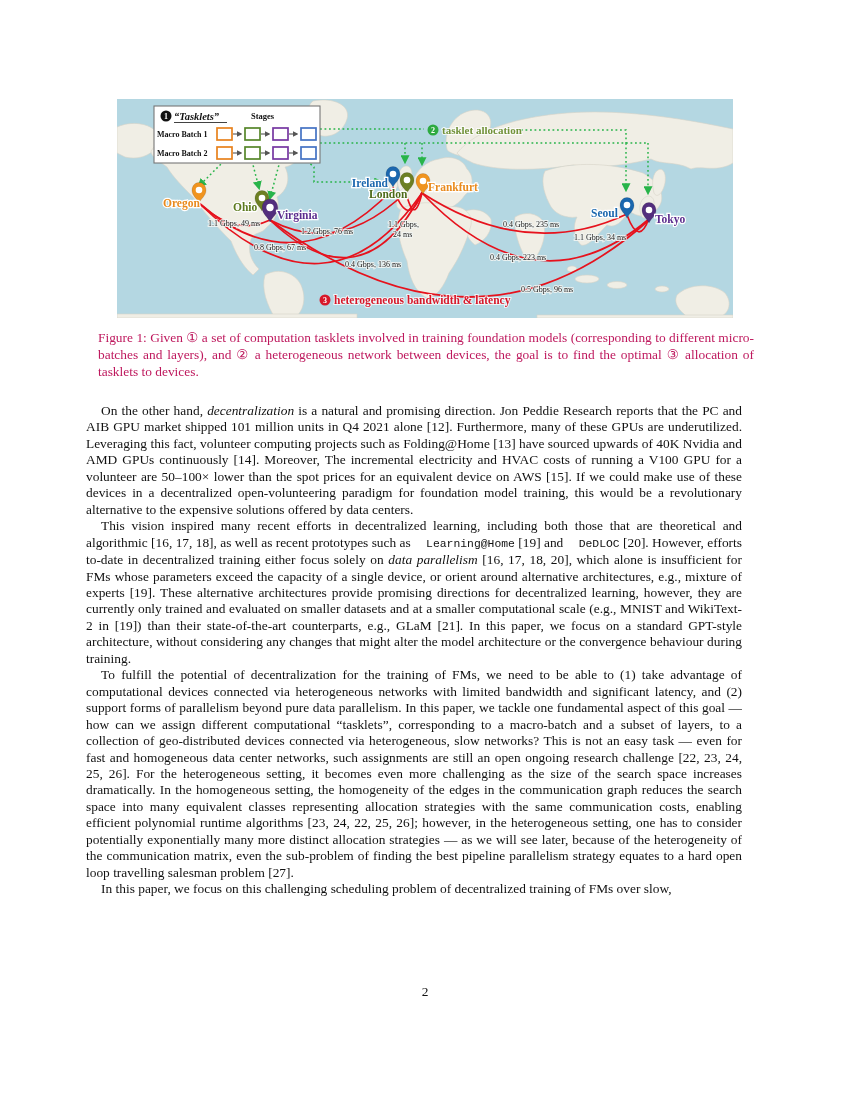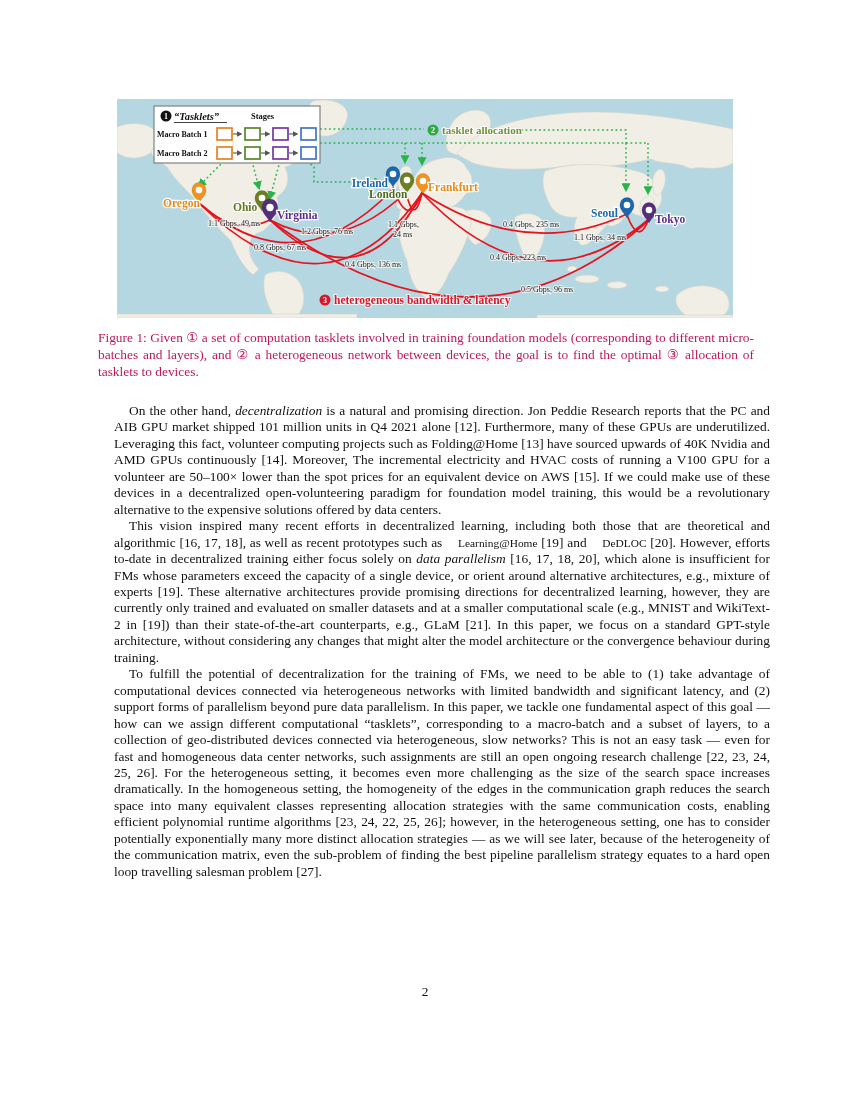--- a/index.html
+++ b/index.html
@@ -7,26 +7,26 @@
     position:relative; width:850px; height:1100px; margin:0 auto;
     background:#ffffff; overflow:hidden;
     font-family:"Liberation Serif", serif; color:#111;
   }
   .figure-wrap { position:absolute; left:117px; top:99px; width:616px; height:219px; }
   .caption {
     position:absolute; left:98px; top:329px; width:656px;
     font-size:13.4px; line-height:17px; text-align:justify; color:#be185d;
   }
   .body-text {
-    position:absolute; left:114px; top:403px; width:656px;
+    position:absolute; left:86px; top:403px; width:656px;
     font-size:13.4px; line-height:16.45px; text-align:justify; color:#111;
   }
   .body-text p { margin:0; text-indent:15px; }
   .body-text span.i { font-style:italic; }
-  .body-text span.m { font-family:Liberation Serif, serif; font-size:11.4px;margin-left:12px; }
+  .body-text span.m { font-family:Liberation Mono, monospace; font-size:11.4px;margin-left:12px; }
   .page-num { position:absolute; left:0; top:984px; width:100%; text-align:center; font-size:13.4px; }
 
   
   svg text { font-family:"Liberation Serif", serif; }
   .land { fill:#f0eee5; stroke:#d6d3c8; stroke-width:0.6; }
   .link { fill:none; stroke:#e6121d; stroke-width:1.7; }
   .gdot { fill:none; stroke:#28b44a; stroke-width:1.5; stroke-dasharray:1.8 2.7; }
   .city-label { font-weight:bold; font-size:11.5px; paint-order:stroke; stroke:#ffffff; stroke-width:2.4px; }
   .c-orange { fill:#e98a1d; } .c-olive { fill:#5d7a1f; } .c-dkolive { fill:#4d6b1a; }
   .c-purple { fill:#5b2d8e; } .c-blue { fill:#1b67ae; }
@@ -219,17 +219,18 @@
       </g>
     </svg>
   </div>
 
   <div class="caption">Figure 1: Given ① a set of computation tasklets involved in training foundation models (corresponding to different micro-batches and layers), and ② a heterogeneous network between devices, the goal is to find the optimal ③ allocation of tasklets to devices.</div>
 
   <div class="body-text">
       <p><span>On the other hand, </span><span class="i">decentralization</span><span> is a natural and promising direction. Jon Peddie Research reports that the PC and AIB GPU market shipped 101 million units in Q4 2021 alone [12]. Furthermore, many of these GPUs are underutilized. Leveraging this fact, volunteer computing projects such as Folding@Home [13] have sourced upwards of 40K Nvidia and AMD GPUs continuously [14]. Moreover, The incremental electricity and HVAC costs of running a V100 GPU for a volunteer are 50–100× lower than the spot prices for an equivalent device on AWS [15]. If we could make use of these devices in a decentralized open-volunteering paradigm for foundation model training, this would be a revolutionary alternative to the expensive solutions offered by data centers.</span></p>
       <p><span>This vision inspired many recent efforts in decentralized learning, including both those that are theoretical and algorithmic [16, 17, 18], as well as recent prototypes such as </span><span class="m">Learning@Home</span><span> [19] and </span><span class="m">DeDLOC</span><span> [20]. However, efforts to-date in decentralized training either focus solely on </span><span class="i">data parallelism</span><span> [16, 17, 18, 20], which alone is insufficient for FMs whose parameters exceed the capacity of a single device, or orient around alternative architectures, e.g., mixture of experts [19]. These alternative architectures provide promising directions for decentralized learning, however, they are currently only trained and evaluated on smaller datasets and at a smaller computational scale (e.g., MNIST and WikiText-2 in [19]) than their state-of-the-art counterparts, e.g., GLaM [21]. In this paper, we focus on a standard GPT-style architecture, without considering any changes that might alter the model architecture or the convergence behaviour during training.</span></p>
       <p><span>To fulfill the potential of decentralization for the training of FMs, we need to be able to (1) take advantage of computational devices connected via heterogeneous networks with limited bandwidth and significant latency, and (2) support forms of parallelism beyond pure data parallelism. In this paper, we tackle one fundamental aspect of this goal — how can we assign different computational “tasklets”, corresponding to a macro-batch and a subset of layers, to a collection of geo-distributed devices connected via heterogeneous, slow networks? This is not an easy task — even for fast and homogeneous data center networks, such assignments are still an open ongoing research challenge [22, 23, 24, 25, 26]. For the heterogeneous setting, it becomes even more challenging as the size of the search space increases dramatically. In the homogeneous setting, the homogeneity of the edges in the communication graph reduces the search space into many equivalent classes representing allocation strategies with the same communication costs, enabling efficient polynomial runtime algorithms [23, 24, 22, 25, 26]; however, in the heterogeneous setting, one has to consider potentially exponentially many more distinct allocation strategies — as we will see later, because of the heterogeneity of the communication matrix, even the sub-problem of finding the best pipeline parallelism strategy equates to a hard open loop travelling salesman problem [27].</span></p>
+      <p><span>In this paper, we focus on this challenging scheduling problem of decentralized training of FMs over slow,</span></p>
     </div>
 
   <div class="page-num">2</div>
 
 </div>
 
 </body></html>

